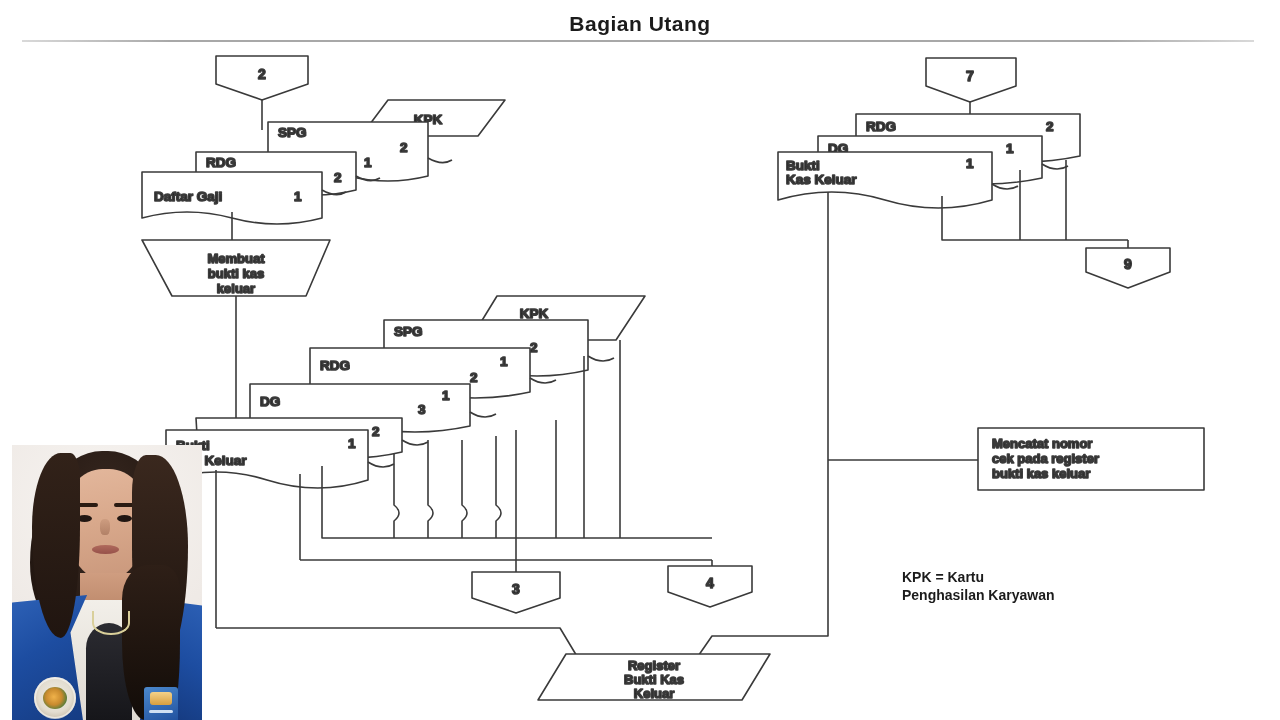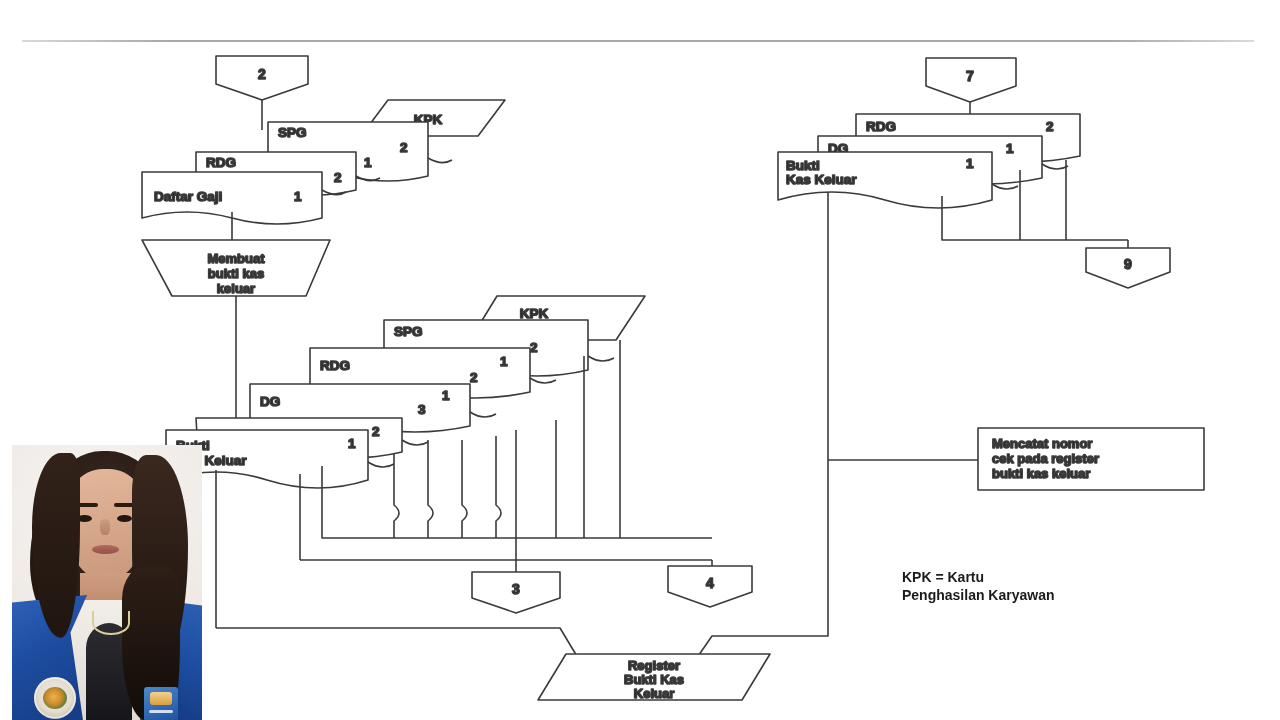--- a/index.html
+++ b/index.html
@@ -104,20 +104,21 @@
   }
   .wc-patch-r-core{position:absolute;left:6px;top:5px;width:22px;height:13px;border-radius:3px;
     background:linear-gradient(180deg,#f3d189,#d89f3f);}
   .wc-patch-r-line{position:absolute;left:5px;top:23px;width:24px;height:3px;background:#cfe0f3;border-radius:2px;}
 </style>
 </head>
 <body>
 
 <div id="stage">
 
+  <div class="title">Bagian Utang</div>
   <div class="title-rule"></div>
 
   <svg id="diagram" viewBox="0 0 1280 720">
     <defs>
 
       <g id="docsym"></g>
     </defs>
 
     <g fill="none" stroke="#3a3a3a" stroke-width="1.6" stroke-linejoin="round">
 

